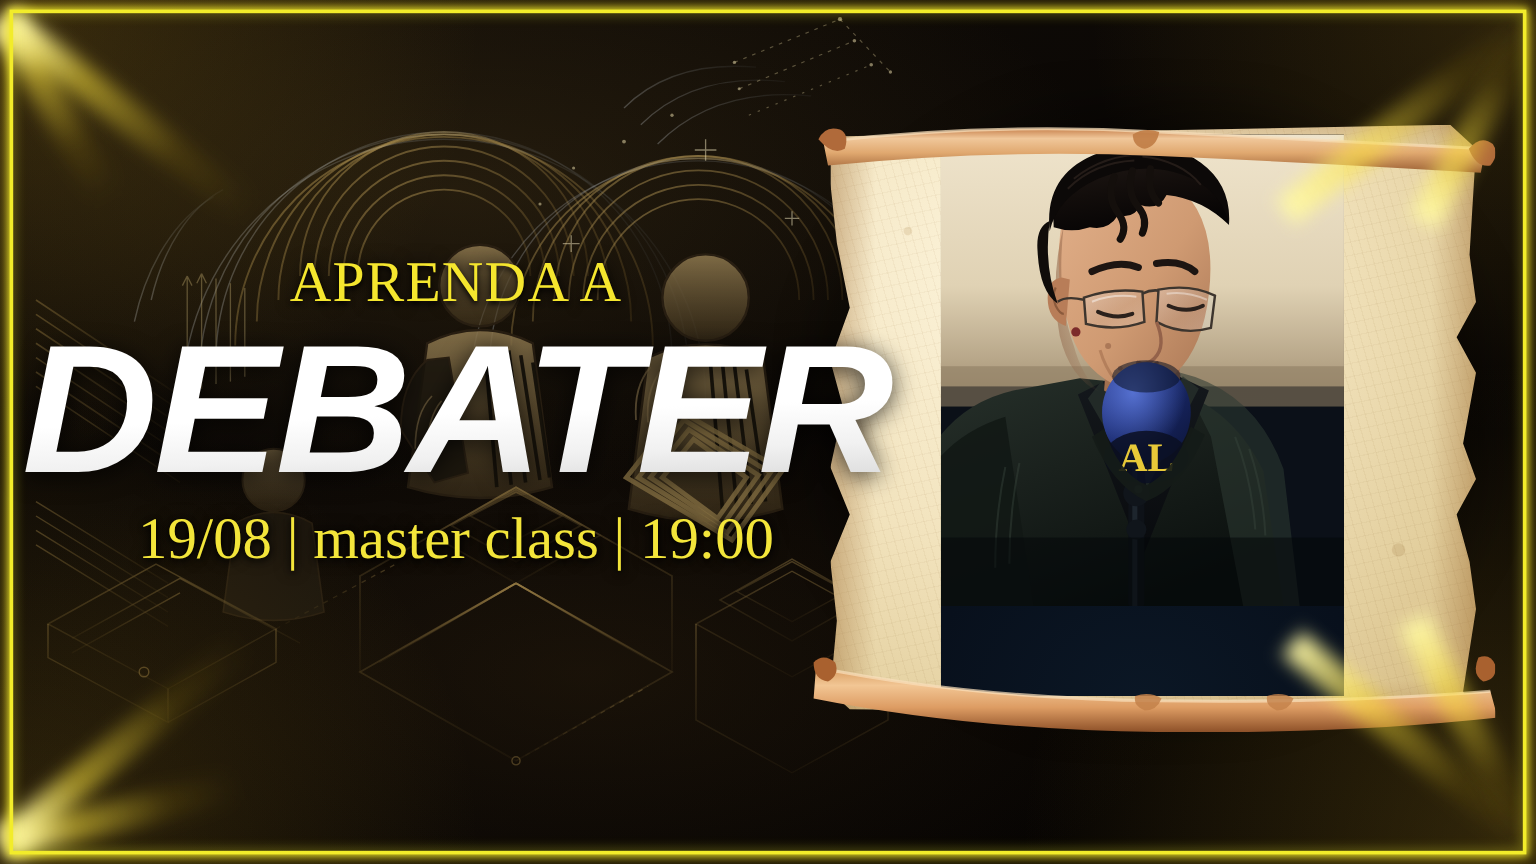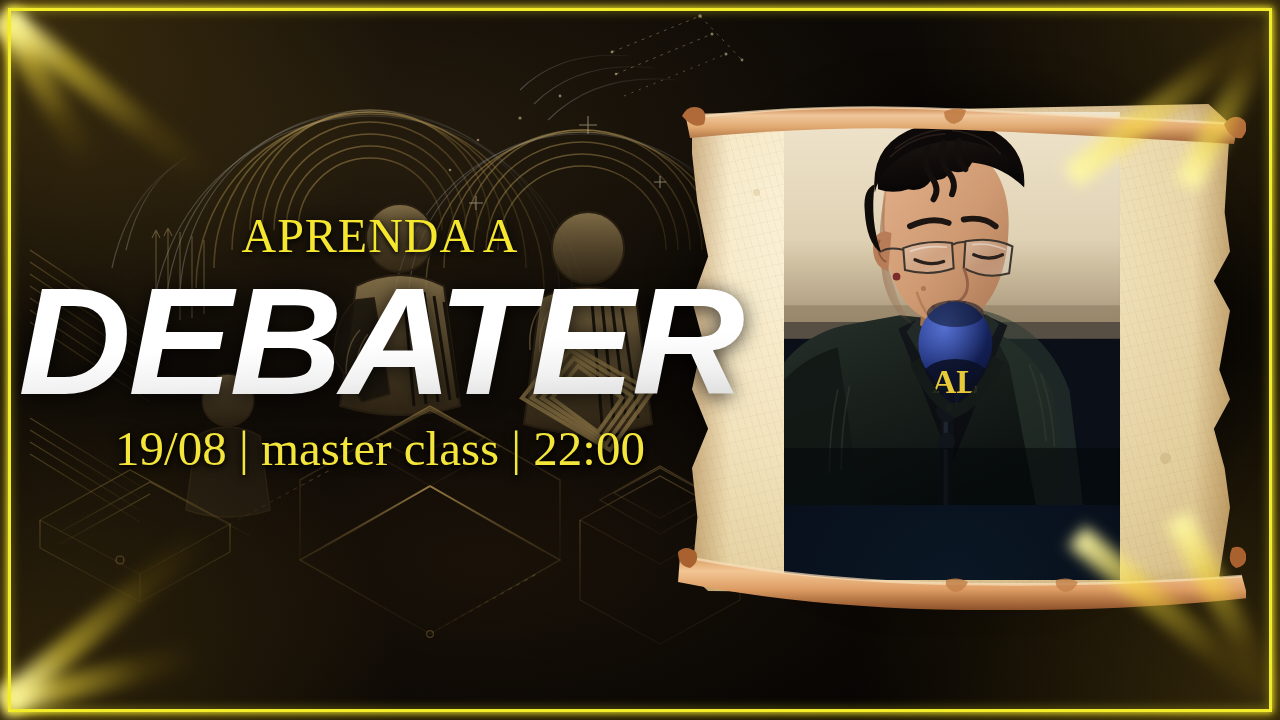--- a/index.html
+++ b/index.html
@@ -618,21 +618,21 @@
       <path d="M2 12 q8 -8 18 0 q4 10 -6 16 q-12 -2 -12 -16 Z" fill="#a9612f"></path>
       <path d="M556 8 q10 -4 14 6 q2 12 -10 14 q-10 -6 -4 -20 Z" fill="#a9612f"></path>
       <path d="M270 40 q12 -4 22 2 q-4 10 -14 10 q-10 -4 -8 -12 Z" fill="#c3814a" opacity="0.85"></path>
       <path d="M380 40 q12 -4 22 2 q-4 10 -14 10 q-10 -4 -8 -12 Z" fill="#c3814a" opacity="0.8"></path>
     </svg>
   </div>
 
   <div class="copy">
     <div class="kicker">APRENDA A</div>
     <div class="headline">DEBATER</div>
-    <div class="subline">19/08 | master class | 22:00</div>
+    <div class="subline">19/08 | master class | 19:00</div>
   </div>
 
   <div class="flare tl"></div>
   <div class="flare tl2"></div>
   <div class="flare tr"></div>
   <div class="flare tr2"></div>
   <div class="flare bl"></div>
   <div class="flare bl2"></div>
   <div class="flare br"></div>
   <div class="flare br2"></div>

